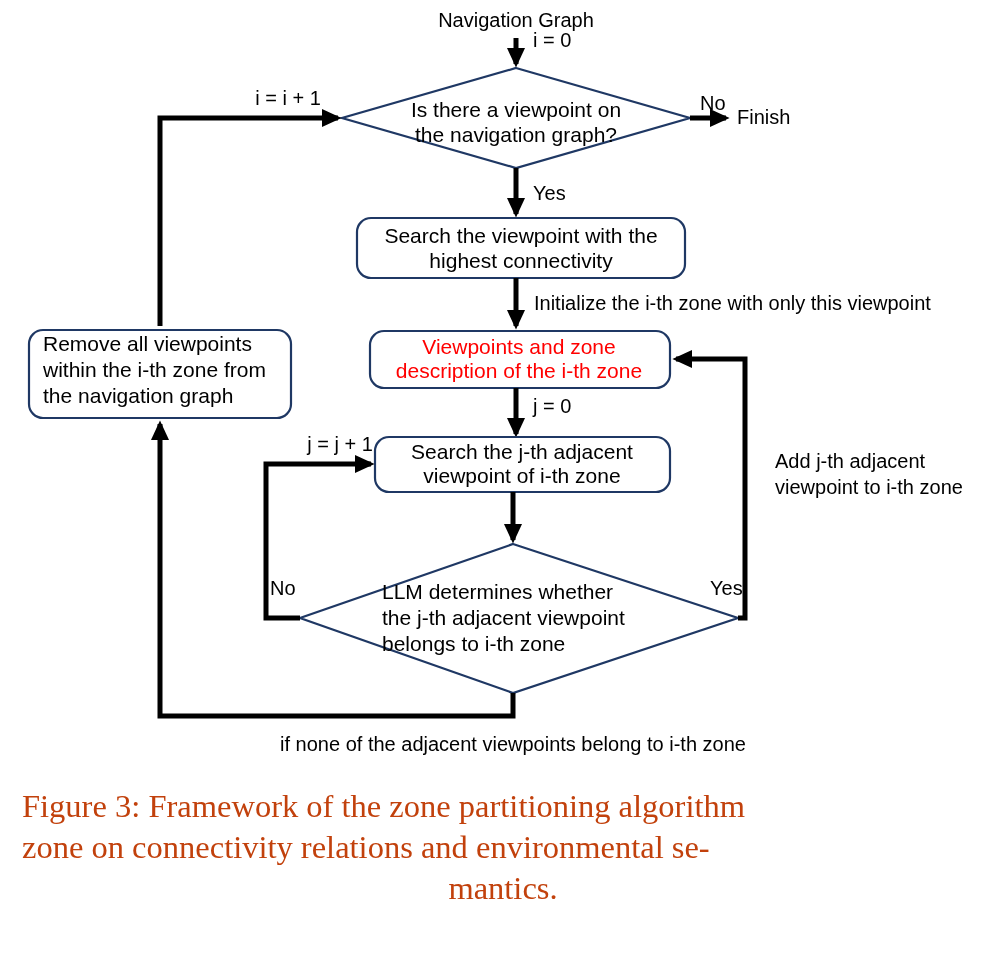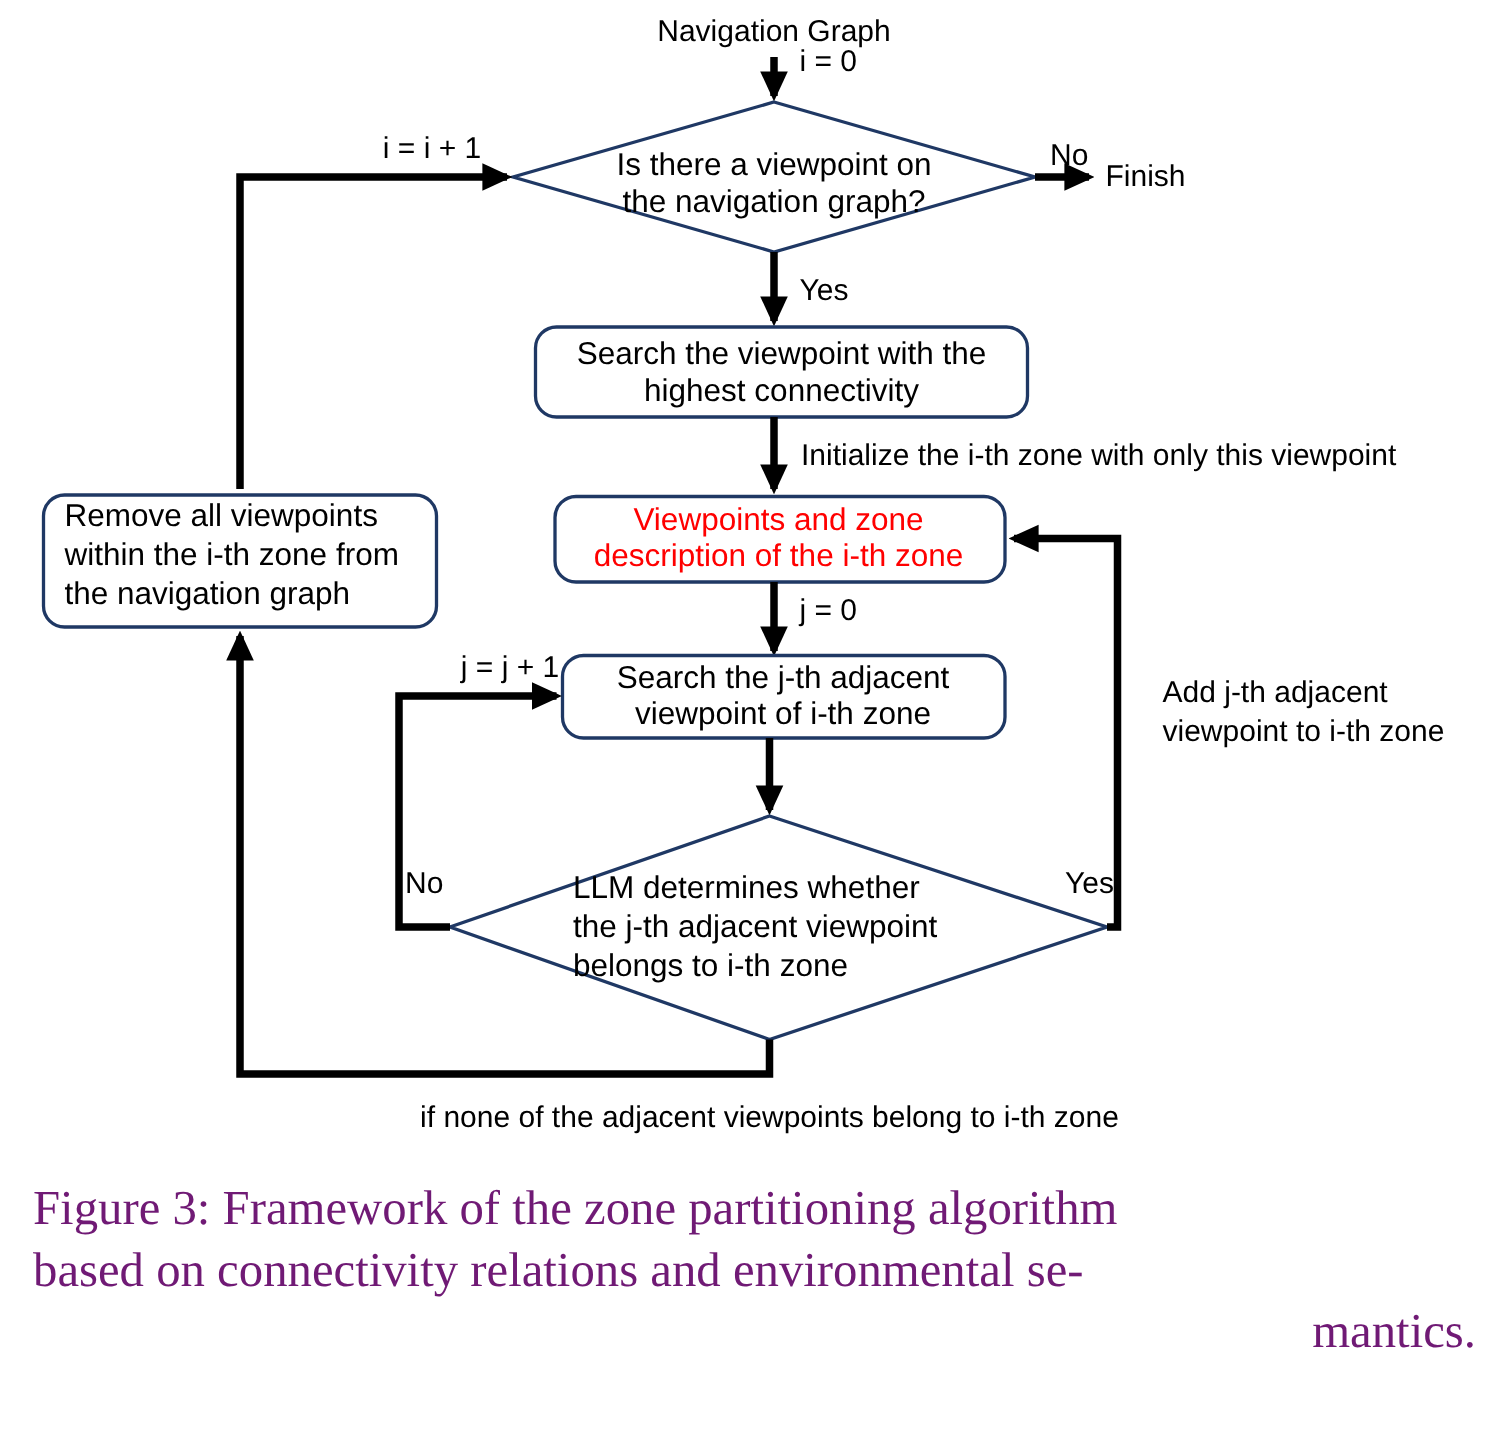--- a/index.html
+++ b/index.html
@@ -68,31 +68,31 @@
     dominant-baseline: middle;
   }
   #caption {
     position: absolute;
     left: 22px;
     top: 786px;
     width: 962px;
     font-family: "Liberation Serif", serif;
     font-size: 32.5px;
     line-height: 41px;
-    color: #701a75;
+    color: #c2410c;
     text-align: justify;
     text-justify: inter-word;
     letter-spacing: 0px;
   }
   #caption .cap-line {
     display: block;
     white-space: nowrap;
   }
   #caption .cap-line.last {
-    text-align: right;
+    text-align: center;
   }
 </style>
 </head>
 <body>
 
 <div id="figure-root">
 
   <svg id="flow-svg" viewBox="0 0 1000 780">
     <defs>
       <marker id="arrow-black" viewBox="0 0 10 10" refX="8.2" refY="5" markerWidth="4.0" markerHeight="4.0" orient="auto-start-reverse">
@@ -156,17 +156,17 @@
     <text class="node-text" x="43" y="345" text-anchor="start">Remove all viewpoints</text>
     <text class="node-text" x="43" y="371" text-anchor="start">within the i-th zone from</text>
     <text class="node-text" x="43" y="397" text-anchor="start">the navigation graph</text>
 
     <path class="flow-line" d="M 160 326 L 160 118 L 338 118" marker-end="url(#arrow-black)"></path>
     <text class="edge-label" x="288" y="100" text-anchor="middle">i = i + 1</text>
   </svg>
 
   <div id="caption">
     <span class="cap-line">Figure 3: Framework of the zone partitioning algorithm</span>
-    <span class="cap-line">based on connectivity relations and environmental se-</span>
+    <span class="cap-line">zone on connectivity relations and environmental se-</span>
     <span class="cap-line last">mantics.</span>
   </div>
 
 </div>
 
 </body></html>

